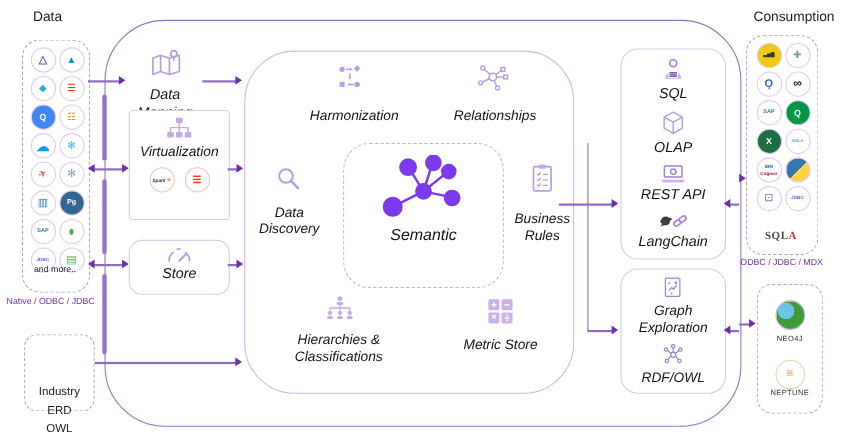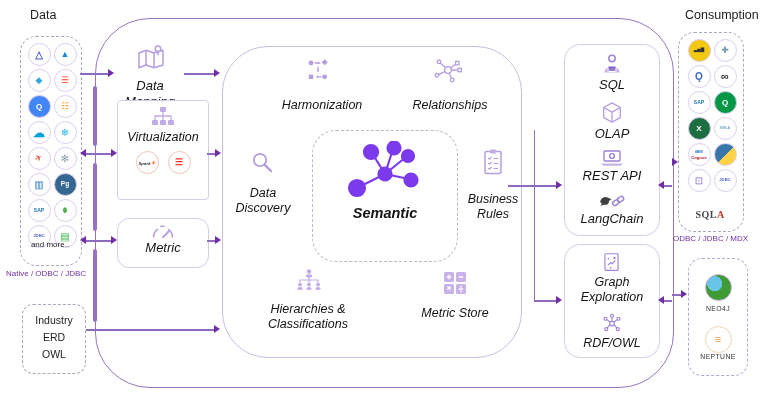--- a/index.html
+++ b/index.html
@@ -92,21 +92,21 @@
           <span style="font-size: 10px; color: rgb(60, 181, 74);">▤</span>
         </span>
       </div>
     <div class="abs" style="left:0;top:203px;width:58px;text-align:center;font-size:8px;color:#222;">and more..</div>
   </div>
   <div class="abs ptext" style="left:6px;top:269px;">Native / ODBC / JDBC</div>
 
   <div class="abs hdr" style="left:31px;top:304px;text-decoration:underline;">Models</div>
   <div class="dash-box" style="left:22px;top:304px;width:62px;height:68px;border-radius:11px;">
     <div style="padding-top:7px;text-align:center;font-size:10.5px;color:#222;line-height:1.6;">
-      <span style="display:block;">Industry</span>
+      <span style="display:block;margin-top:36px;">Industry</span>
       <span style="display:block;">ERD</span>
       <span style="display:block;">OWL</span>
     </div>
   </div>
 
   <div class="abs" style="left:136px;top:44px;">
     <svg width="30" height="28" viewBox="0 0 30 28">
       <g fill="none" stroke="#b49de0" stroke-width="1.5" stroke-linejoin="round">
         <path d="M3 9l7-2.8 8 2.8 9-2.8V21l-9 2.8-8-2.8-7 2.8z"></path>
         <path d="M10 6.2v15.5M18 9v15"></path>
@@ -147,21 +147,21 @@
       <span>
         <svg width="26" height="17" viewBox="0 0 26 18">
           <g fill="none" stroke="#b49de0" stroke-width="1.6" stroke-linecap="round">
             <path d="M3 16a10 10 0 0 1 4.2-8.1"></path>
             <path d="M10.8 4.8a10 10 0 0 1 4.4 0" stroke-dasharray="3 2"></path>
             <path d="M18.8 7.9A10 10 0 0 1 23 16"></path>
             <path d="M13 16l6.2-6.2" stroke-width="2"></path>
           </g>
         </svg>
       </span>
-      <div class="lbl" style="font-size:13px;margin-top:-3px;">Metric</div>
+      <div class="lbl" style="font-size:13px;margin-top:-3px;">Store</div>
     </div>
   </div>
 
   <div class="abs" style="left:222px;top:46px;width:298px;height:310px;border:1.3px solid #cbbce4;border-radius:46px;background:#fff;"></div>
 
   <div class="abs" style="left:306px;top:58px;">
     <svg width="26" height="24" viewBox="0 0 26 24">
       <g fill="#b49de0">
         <circle cx="5" cy="5" r="2.4"></circle>
         <rect x="16.6" y="2.1" width="4.2" height="4.2" transform="rotate(45 18.7 4.2)"></rect>
@@ -196,21 +196,21 @@
   <div class="abs" style="left:250px;top:150px;">
     <svg width="26" height="26" viewBox="0 0 26 26">
       <g fill="none" stroke="#b49de0">
         <circle cx="10" cy="10" r="6.2" stroke-width="1.8"></circle>
         <path d="M14.8 14.8L21 21" stroke-width="2.4" stroke-linecap="round"></path>
       </g>
     </svg>
   </div>
   <div class="abs lbl" style="left:226px;top:186px;width:74px;font-size:12.5px;">Data Discovery</div>
 
-  <div class="abs" style="left:312px;top:130px;width:144px;height:130px;border:1.2px dashed #b8b8c8;border-radius:24px;background:#fff;font-weight:bold;">
+  <div class="abs" style="left:312px;top:130px;width:144px;height:130px;border:1.2px dashed #b8b8c8;border-radius:24px;background:#fff;">
     <div style="text-align:center;padding-top:10px;">
       <span>
         <svg width="80" height="58" viewBox="0 0 80 58">
           <g stroke="#7c3aed" stroke-width="2.2" fill="#7c3aed">
             <path d="M40 33L14 46M40 33L27 12M40 33L48 8M40 33L61 16M40 33L64 38" fill="none"></path>
             <circle cx="40" cy="33" r="6.5"></circle>
               <circle cx="12" cy="47" r="8"></circle>
               <circle cx="26" cy="11" r="7"></circle>
             <circle cx="49" cy="7" r="6.5"></circle>
               <circle cx="63" cy="15" r="6"></circle>

